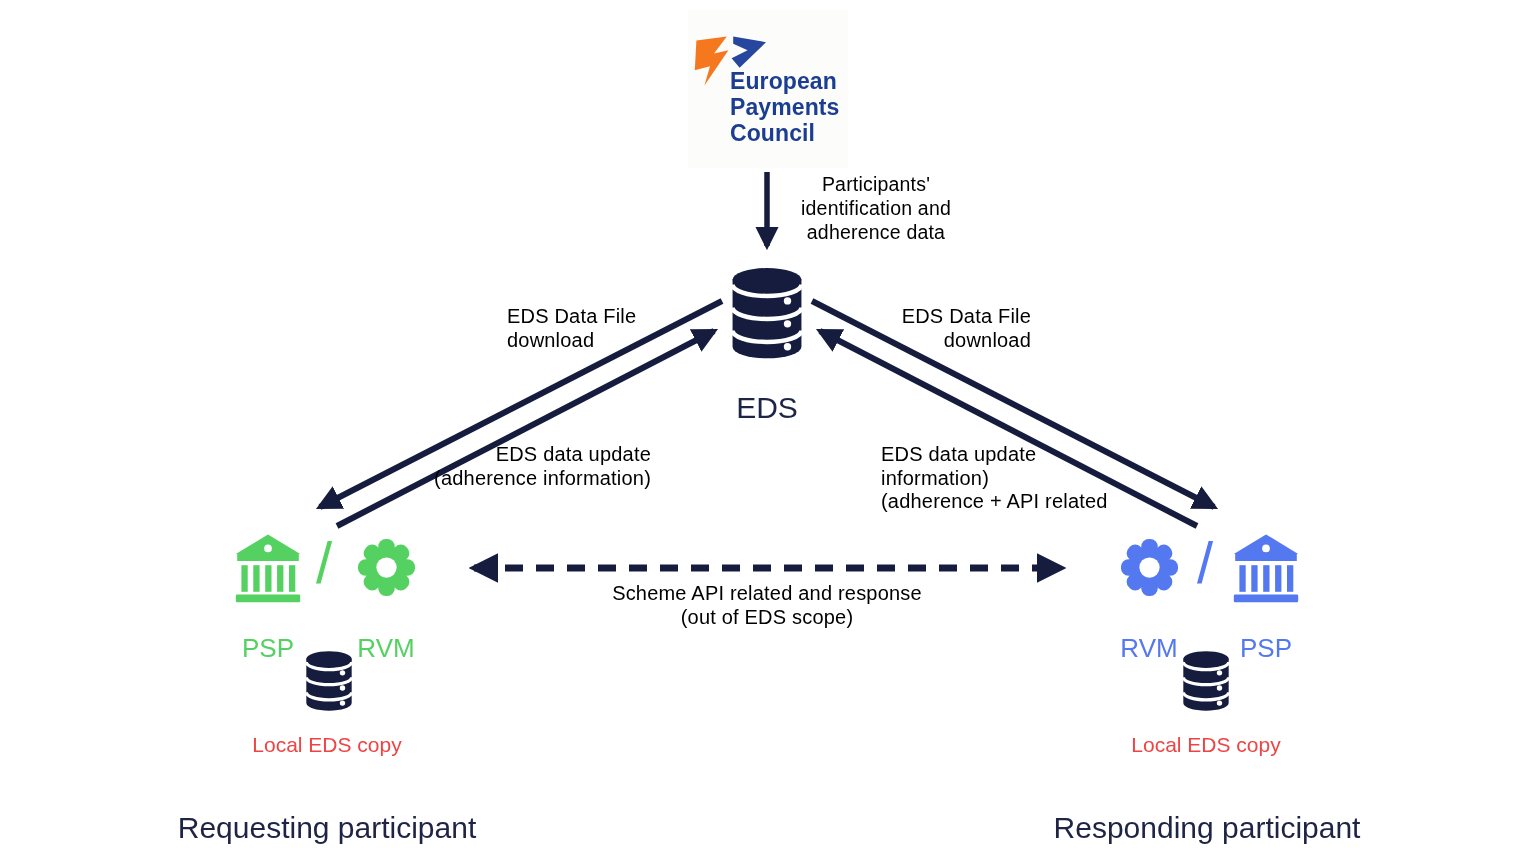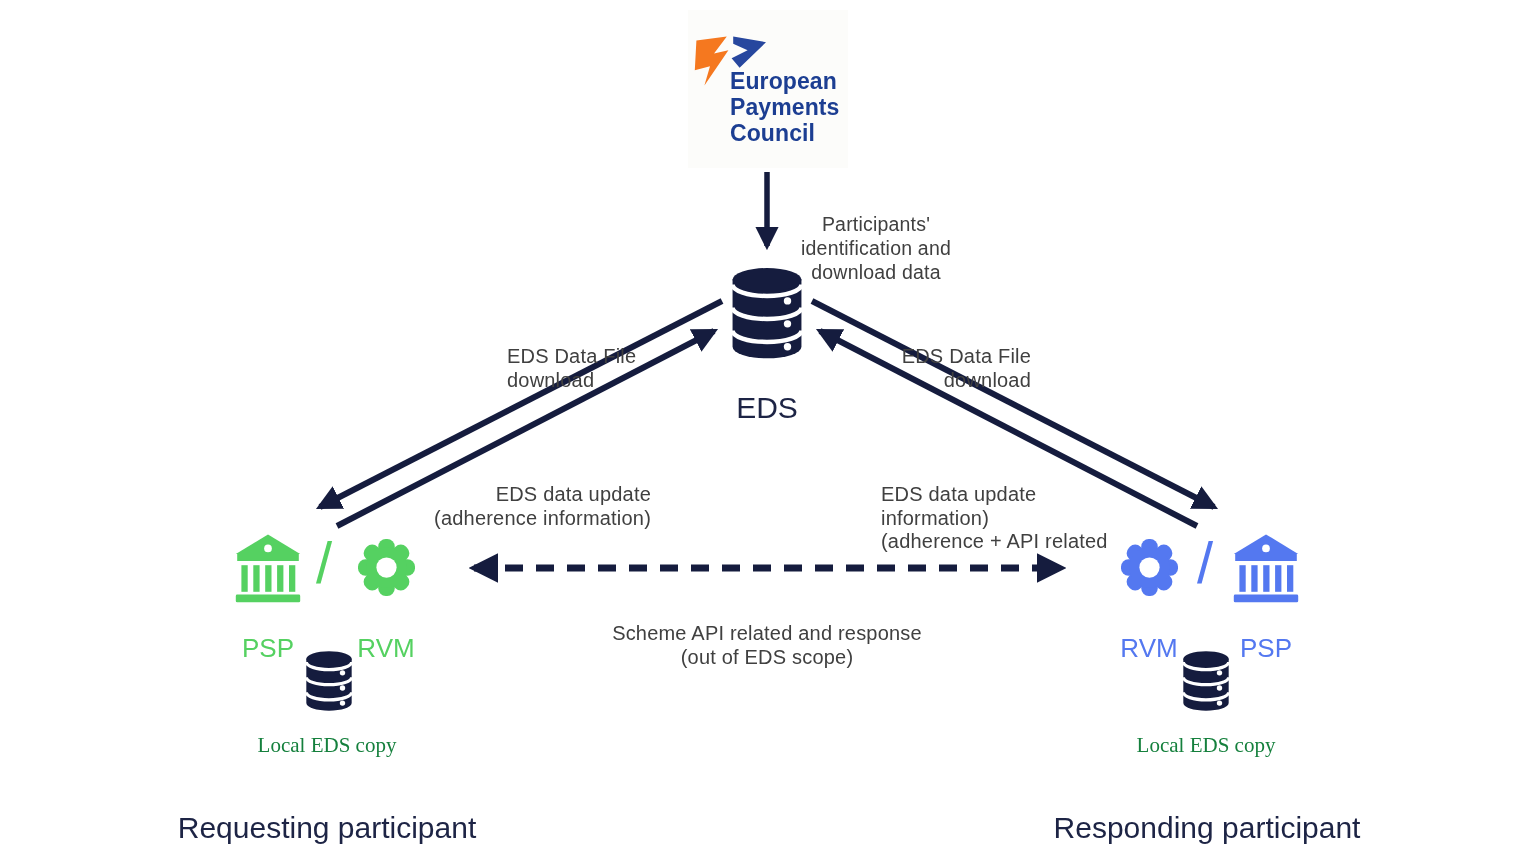--- a/index.html
+++ b/index.html
@@ -6,28 +6,28 @@
   #canvas{
     position:relative;
     width:1534px;height:862px;
     background:#ffffff;
     font-family:"Liberation Sans","DejaVu Sans",sans-serif;
     color:#232a4c;
     overflow:hidden;
   }
   .abs{position:absolute;}
   .flow-label{
-    font-size:20px;line-height:23.5px;color:#404040;letter-spacing:0.2px;margin-top:40px;
+    font-size:20px;line-height:23.5px;color:#000000;letter-spacing:0.2px;
   }
   .center{text-align:center;}
   .right{text-align:right;}
   .left{text-align:left;}
   .big-title{font-size:30px;color:#1d2445;white-space:nowrap;margin-top:40px;}
   .node-label{font-size:30px;color:#1d2445;margin-top:8px;}
-  .local-copy{font-size:21px;color:#15803d;white-space:nowrap;font-family:Liberation Serif, serif;}
+  .local-copy{font-size:21px;color:#ef4444;white-space:nowrap;}
   .role-label{font-size:26px;white-space:nowrap;margin-top:16px;}
   .green{color:#55d161;}
   .blue{color:#5478f0;}
   .slash{
     font-size:58px;line-height:58px;font-weight:400;
   }
   .logo-box{
     left:688px;top:10px;width:160px;height:158px;
     background:#fcfcfa;
   }
@@ -70,21 +70,21 @@
     <div class="abs logo-text" style="left:42px;top:58px;">
       <div>European</div>
       <div>Payments</div>
       <div>Council</div>
     </div>
   </div>
 
   <div class="abs flow-label center" style="left:746px;top:172px;width:260px;font-size:19.5px;line-height:24px;">
     <div>Participants'</div>
     <div>identification and</div>
-    <div>download data</div>
+    <div>adherence data</div>
   </div>
 
   <svg class="abs" style="left:726px;top:266px;" width="82" height="96" viewBox="0 0 100 116">
     <path d="M8,16 L8,98 A42,14 0 0 0 92,98 L92,16 Z" fill="#151c3e"></path>
     <ellipse cx="50" cy="16" rx="42" ry="14" fill="#151c3e"></ellipse>
     <path d="M8,22 A42,14 0 0 0 92,22" stroke="#ffffff" stroke-width="5.5" fill="none"></path>
     <path d="M8,50 A42,14 0 0 0 92,50" stroke="#ffffff" stroke-width="5.5" fill="none"></path>
     <path d="M8,78 A42,14 0 0 0 92,78" stroke="#ffffff" stroke-width="5.5" fill="none"></path>
     <circle cx="75" cy="42" r="4.5" fill="#ffffff"></circle>
     <circle cx="75" cy="70" r="4.5" fill="#ffffff"></circle>

